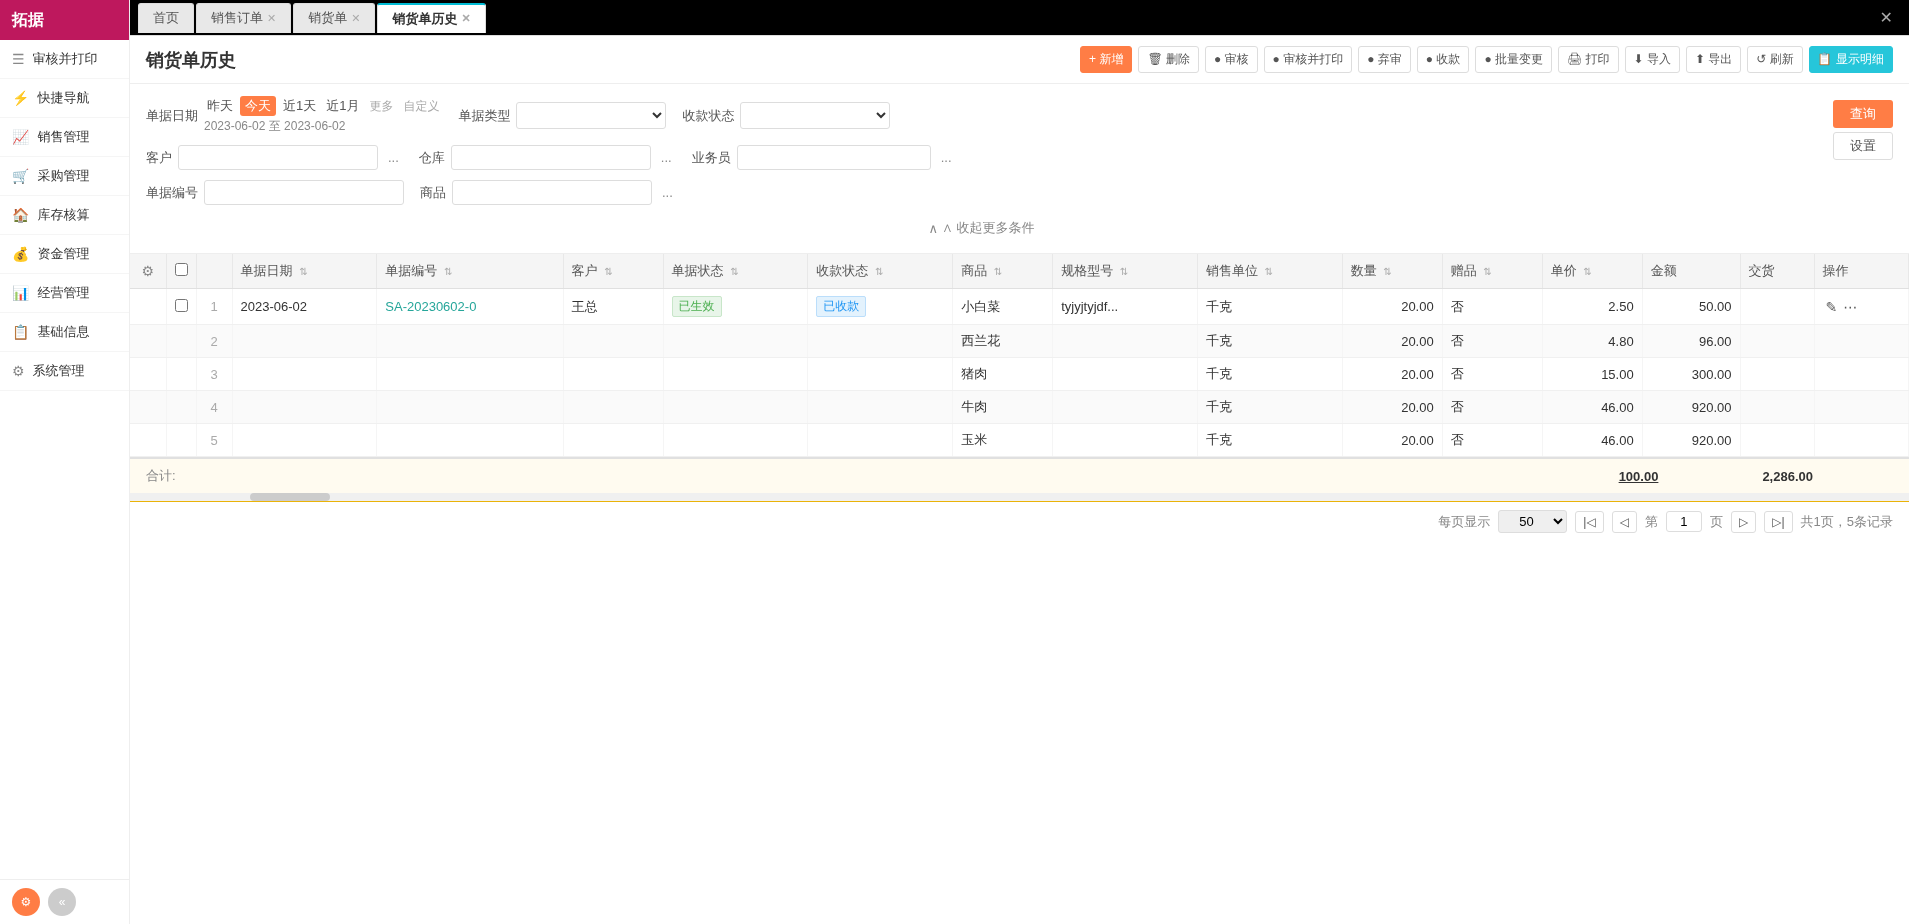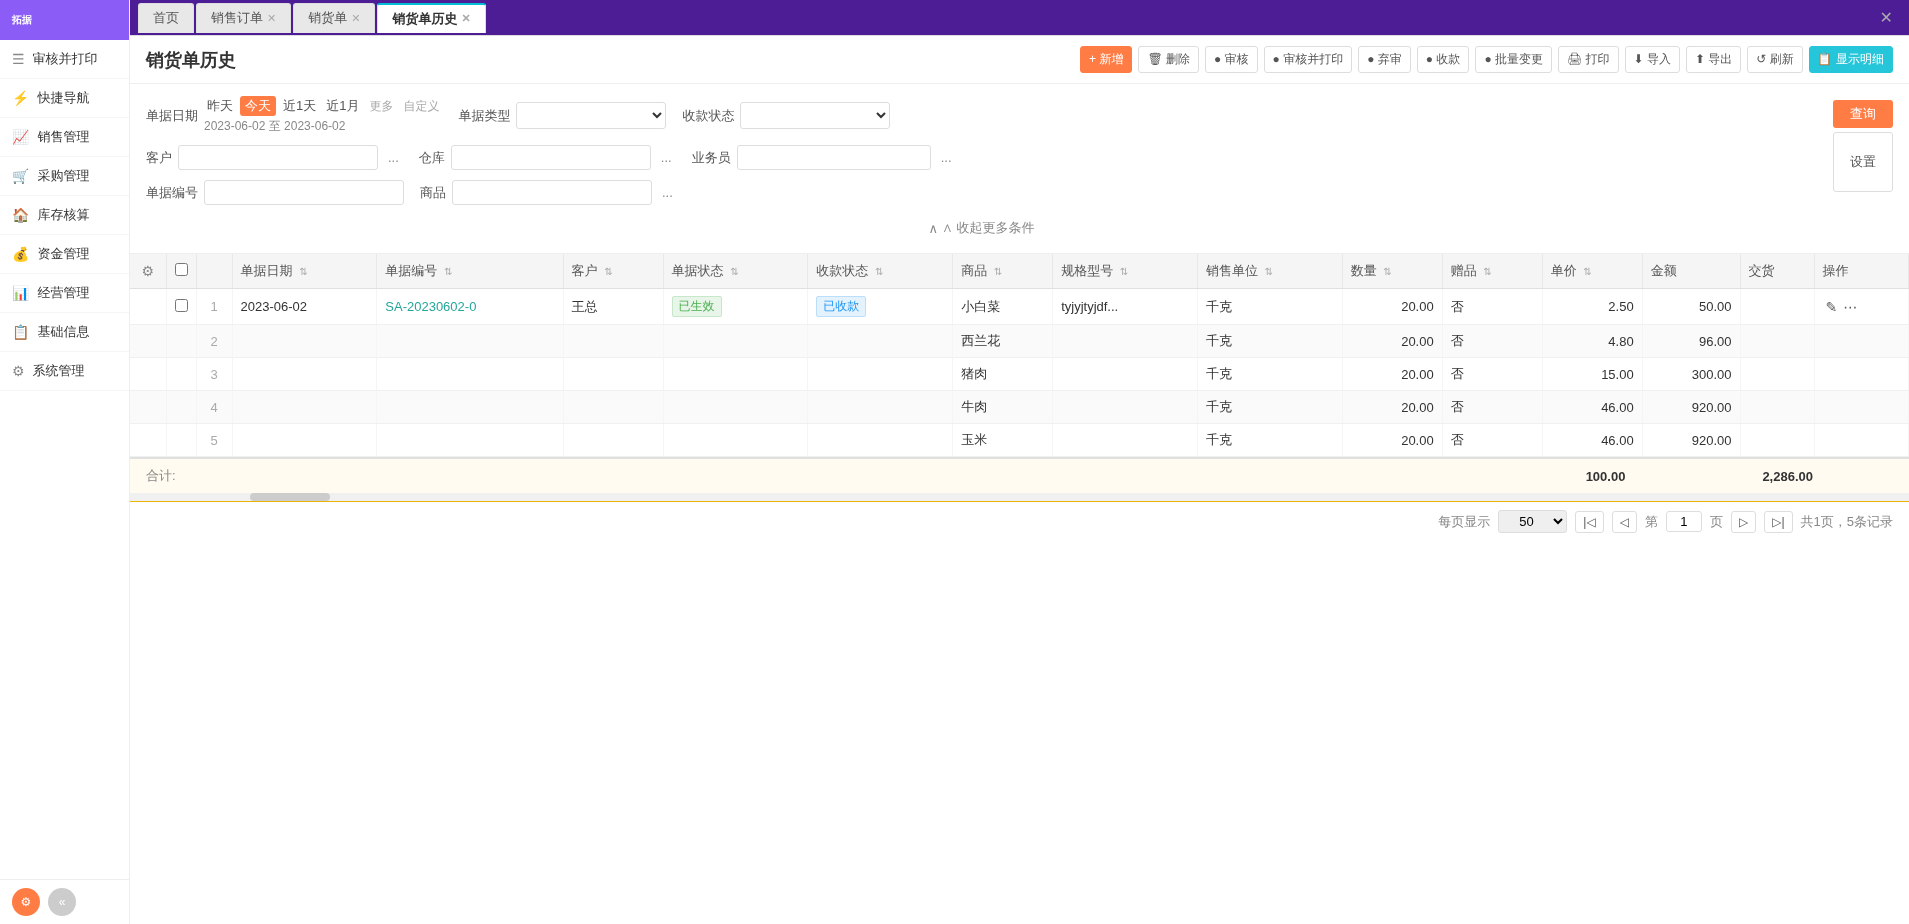--- a/index.html
+++ b/index.html
@@ -8,24 +8,24 @@
     
     .sidebar {
       width: 130px;
       background: #fff;
       border-right: 1px solid #eee;
       display: flex;
       flex-direction: column;
       flex-shrink: 0;
     }
     .sidebar-logo {
-      background: #8b5cf6;
+      background: #be185d;
       color: #fff;
       padding: 8px 12px;
-      font-size: 10px;
+      font-size: 16px;
       font-weight: bold;
       height: 40px;
       display: flex;
       align-items: center;
     }
     .sidebar-item {
       display: flex;
       align-items: center;
       padding: 10px 12px;
       cursor: pointer;
@@ -56,21 +56,21 @@
       flex: 1;
       display: flex;
       flex-direction: column;
       overflow: hidden;
     }
 
     
     .tabs-bar {
       display: flex;
       align-items: center;
-      background: #4c1d95;
+      background: #000000;
       border-bottom: 1px solid #ddd;
       height: 36px;
       padding: 0 8px;
       gap: 2px;
     }
     .tab {
       padding: 6px 14px;
       cursor: pointer;
       color: #555;
       border-radius: 3px 3px 0 0;
@@ -239,21 +239,21 @@
       border-radius: 3px;
       padding: 5px 16px;
       cursor: pointer;
       font-size: 13px;
     }
     .set-btn {
       background: #fff;
       color: #555;
       border: 1px solid #ddd;
       border-radius: 3px;
-      padding: 20px 16px;
+      padding: 4px 16px;
       cursor: pointer;
       font-size: 13px;
     }
 
     
     .table-container {
       padding: 0 0;
       overflow: auto;
       flex: 1;
     }
@@ -309,21 +309,21 @@
       background: #fffbf0;
       border-top: 2px solid #e0e0e0;
       display: flex;
       align-items: center;
       padding: 8px 16px;
       font-size: 13px;
       color: #333;
       gap: 20px;
     }
     .footer-label { color: #888; }
-    .footer-total-qty { margin-left: auto; margin-right: 117px; font-weight: bold; }
+    .footer-total-qty { margin-left: auto; margin-right: 84px; font-weight: bold; text-decoration: underline; }
     .footer-total-amt { font-weight: bold; margin-right: 80px; }
 
     
     .pagination-bar {
       display: flex;
       align-items: center;
       justify-content: flex-end;
       padding: 8px 16px;
       border-top: 1px solid #eab308;
       gap: 8px;

